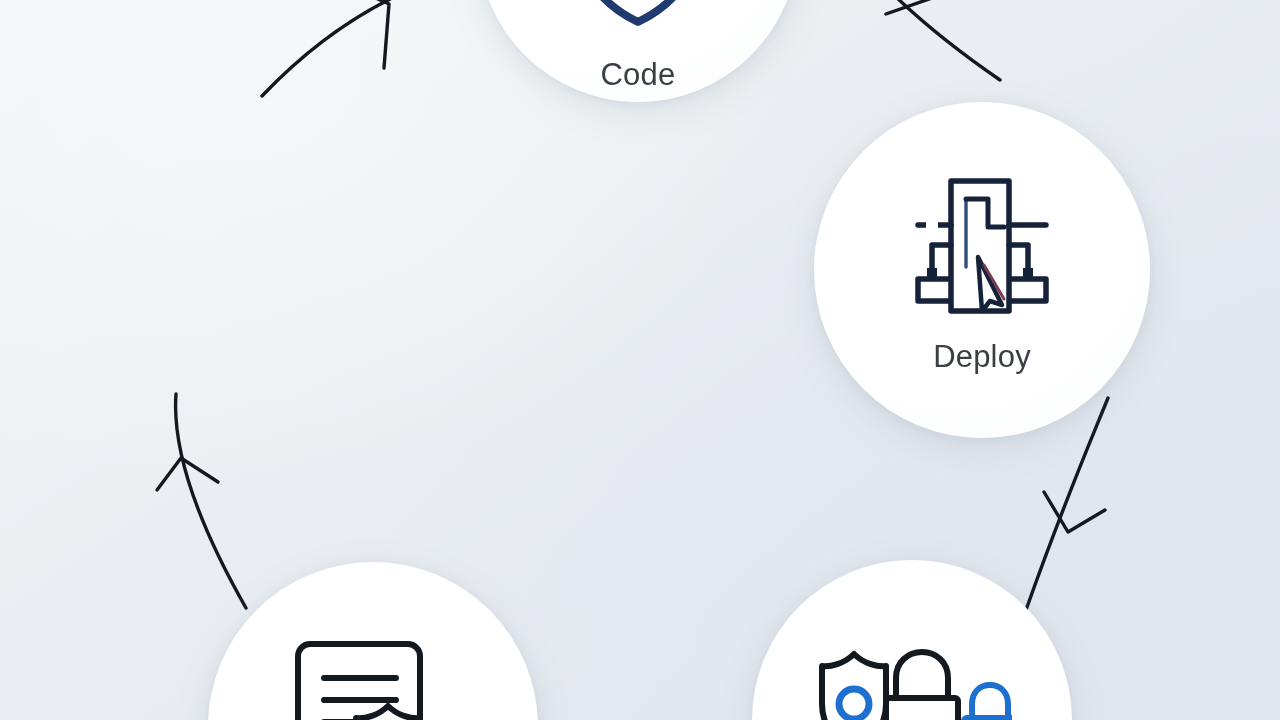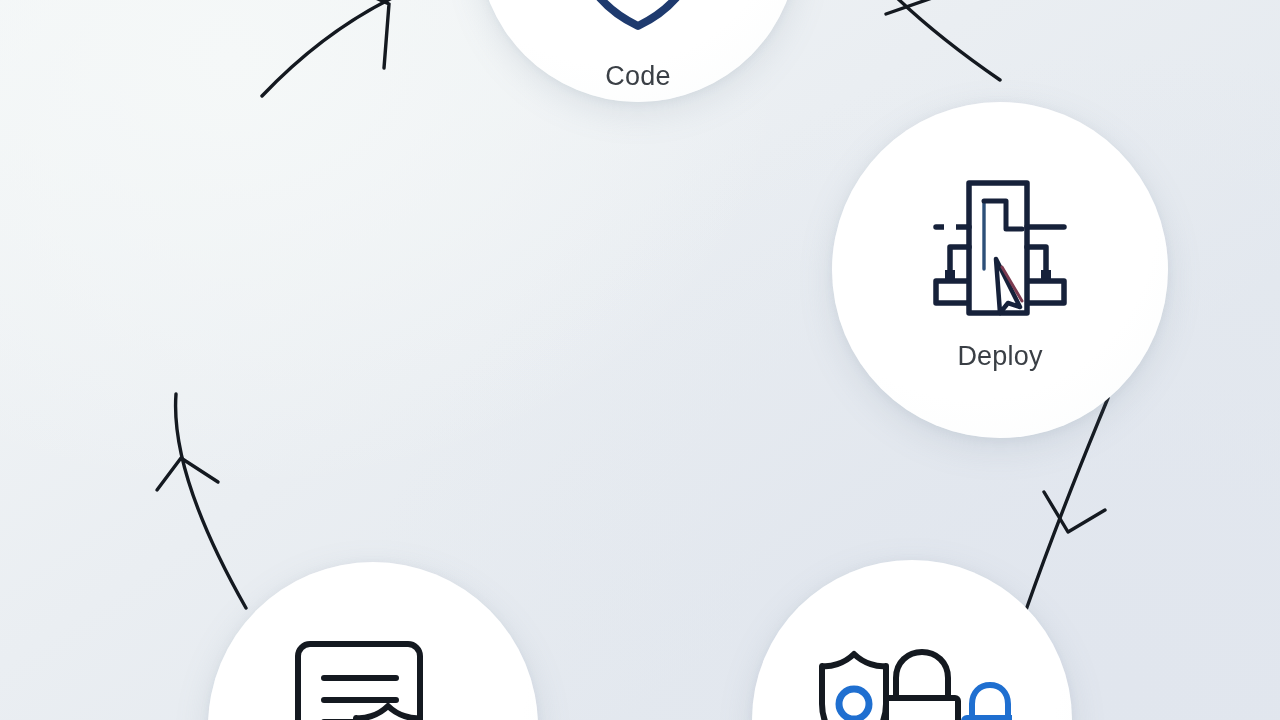--- a/index.html
+++ b/index.html
@@ -58,21 +58,21 @@
     align-items: center;
     justify-content: center;
   }
 
   .node-icon {
     display: block;
   }
 
   .node-label {
     font-family: "Liberation Sans", sans-serif;
-    font-size: 27px;
+    font-size: 31px;
     font-weight: 400;
     color: #3a3f45;
     letter-spacing: 0.2px;
     line-height: 1;
     white-space: nowrap;
   }
 
   
   #node-design {
     left: 78px;  top: 72px;  width: 324px; height: 324px;
@@ -81,21 +81,21 @@
 
   #node-code {
     left: 478px; top: -218px; width: 320px; height: 320px;
     justify-content: flex-end;
     padding-bottom: 12px;
     box-sizing: border-box;
   }
   #node-code .node-label { margin-top: 6px; }
 
   #node-deploy {
-    left: 832px; top: 102px; width: 336px; height: 336px;
+    left: 814px; top: 102px; width: 336px; height: 336px;
   }
   #node-deploy .node-icon { margin-bottom: 16px; }
 
   #node-docs {
     left: 208px; top: 562px; width: 330px; height: 330px;
     justify-content: flex-start;
     padding-top: 72px;
     box-sizing: border-box;
   }
 

